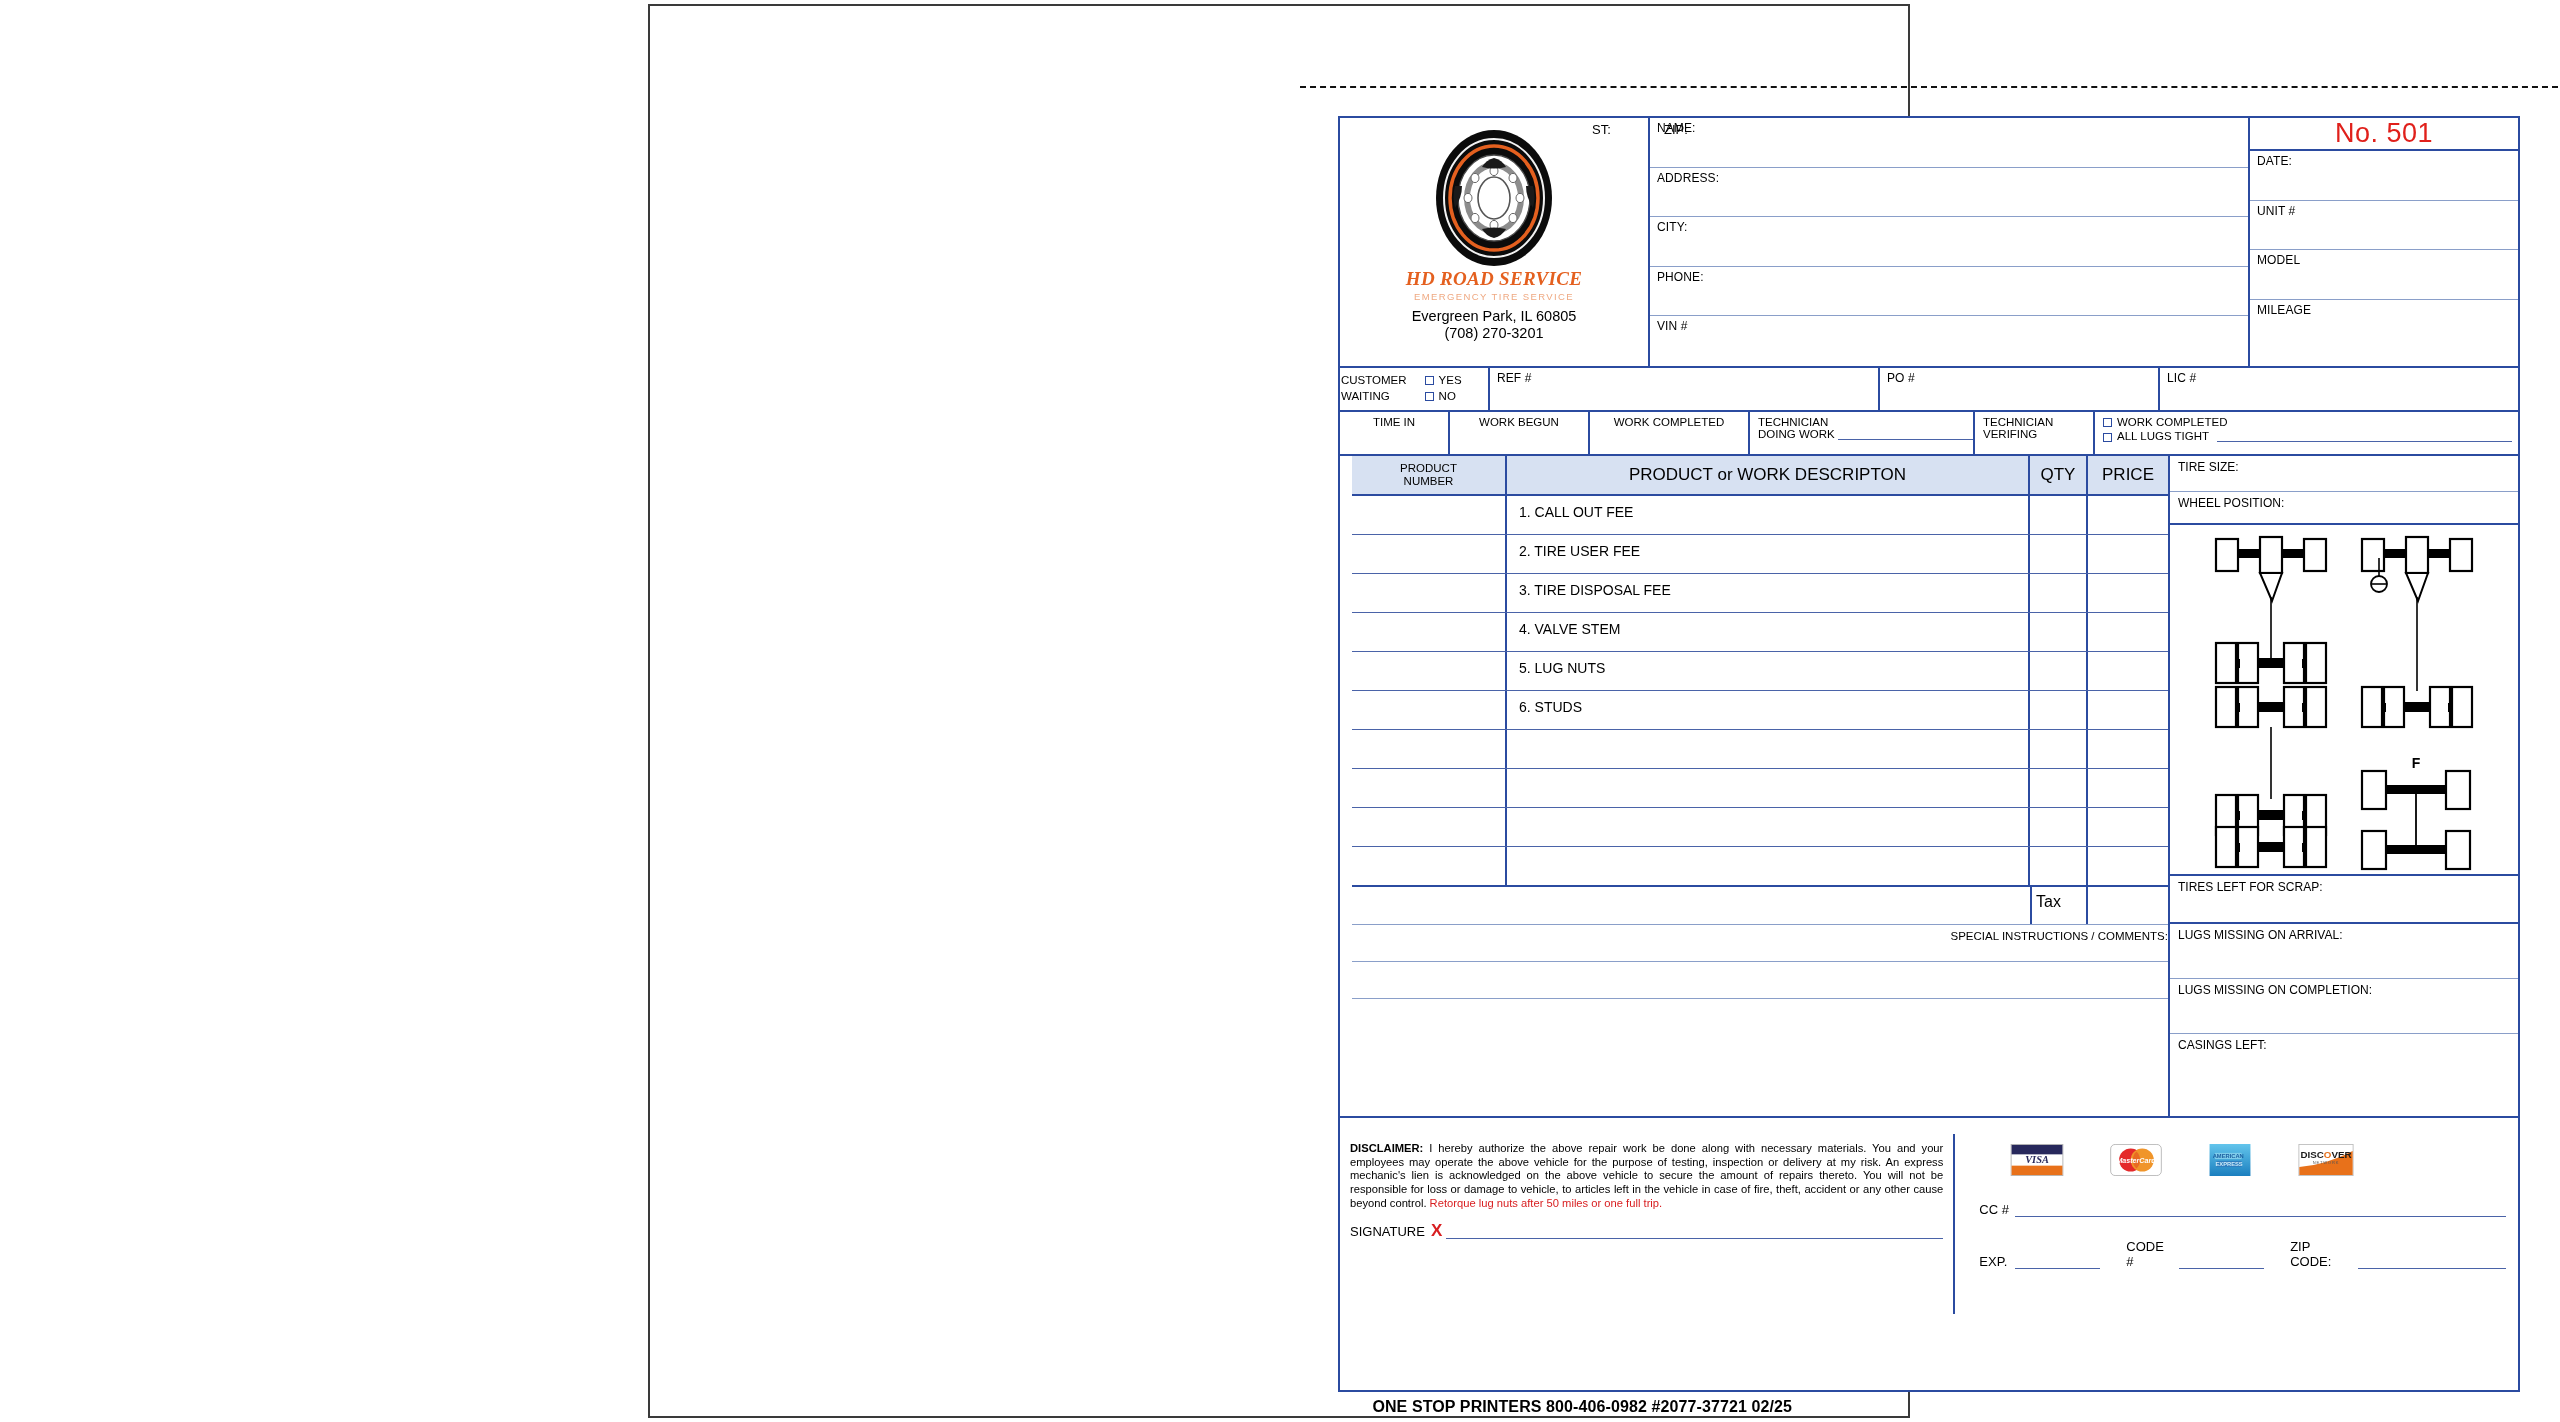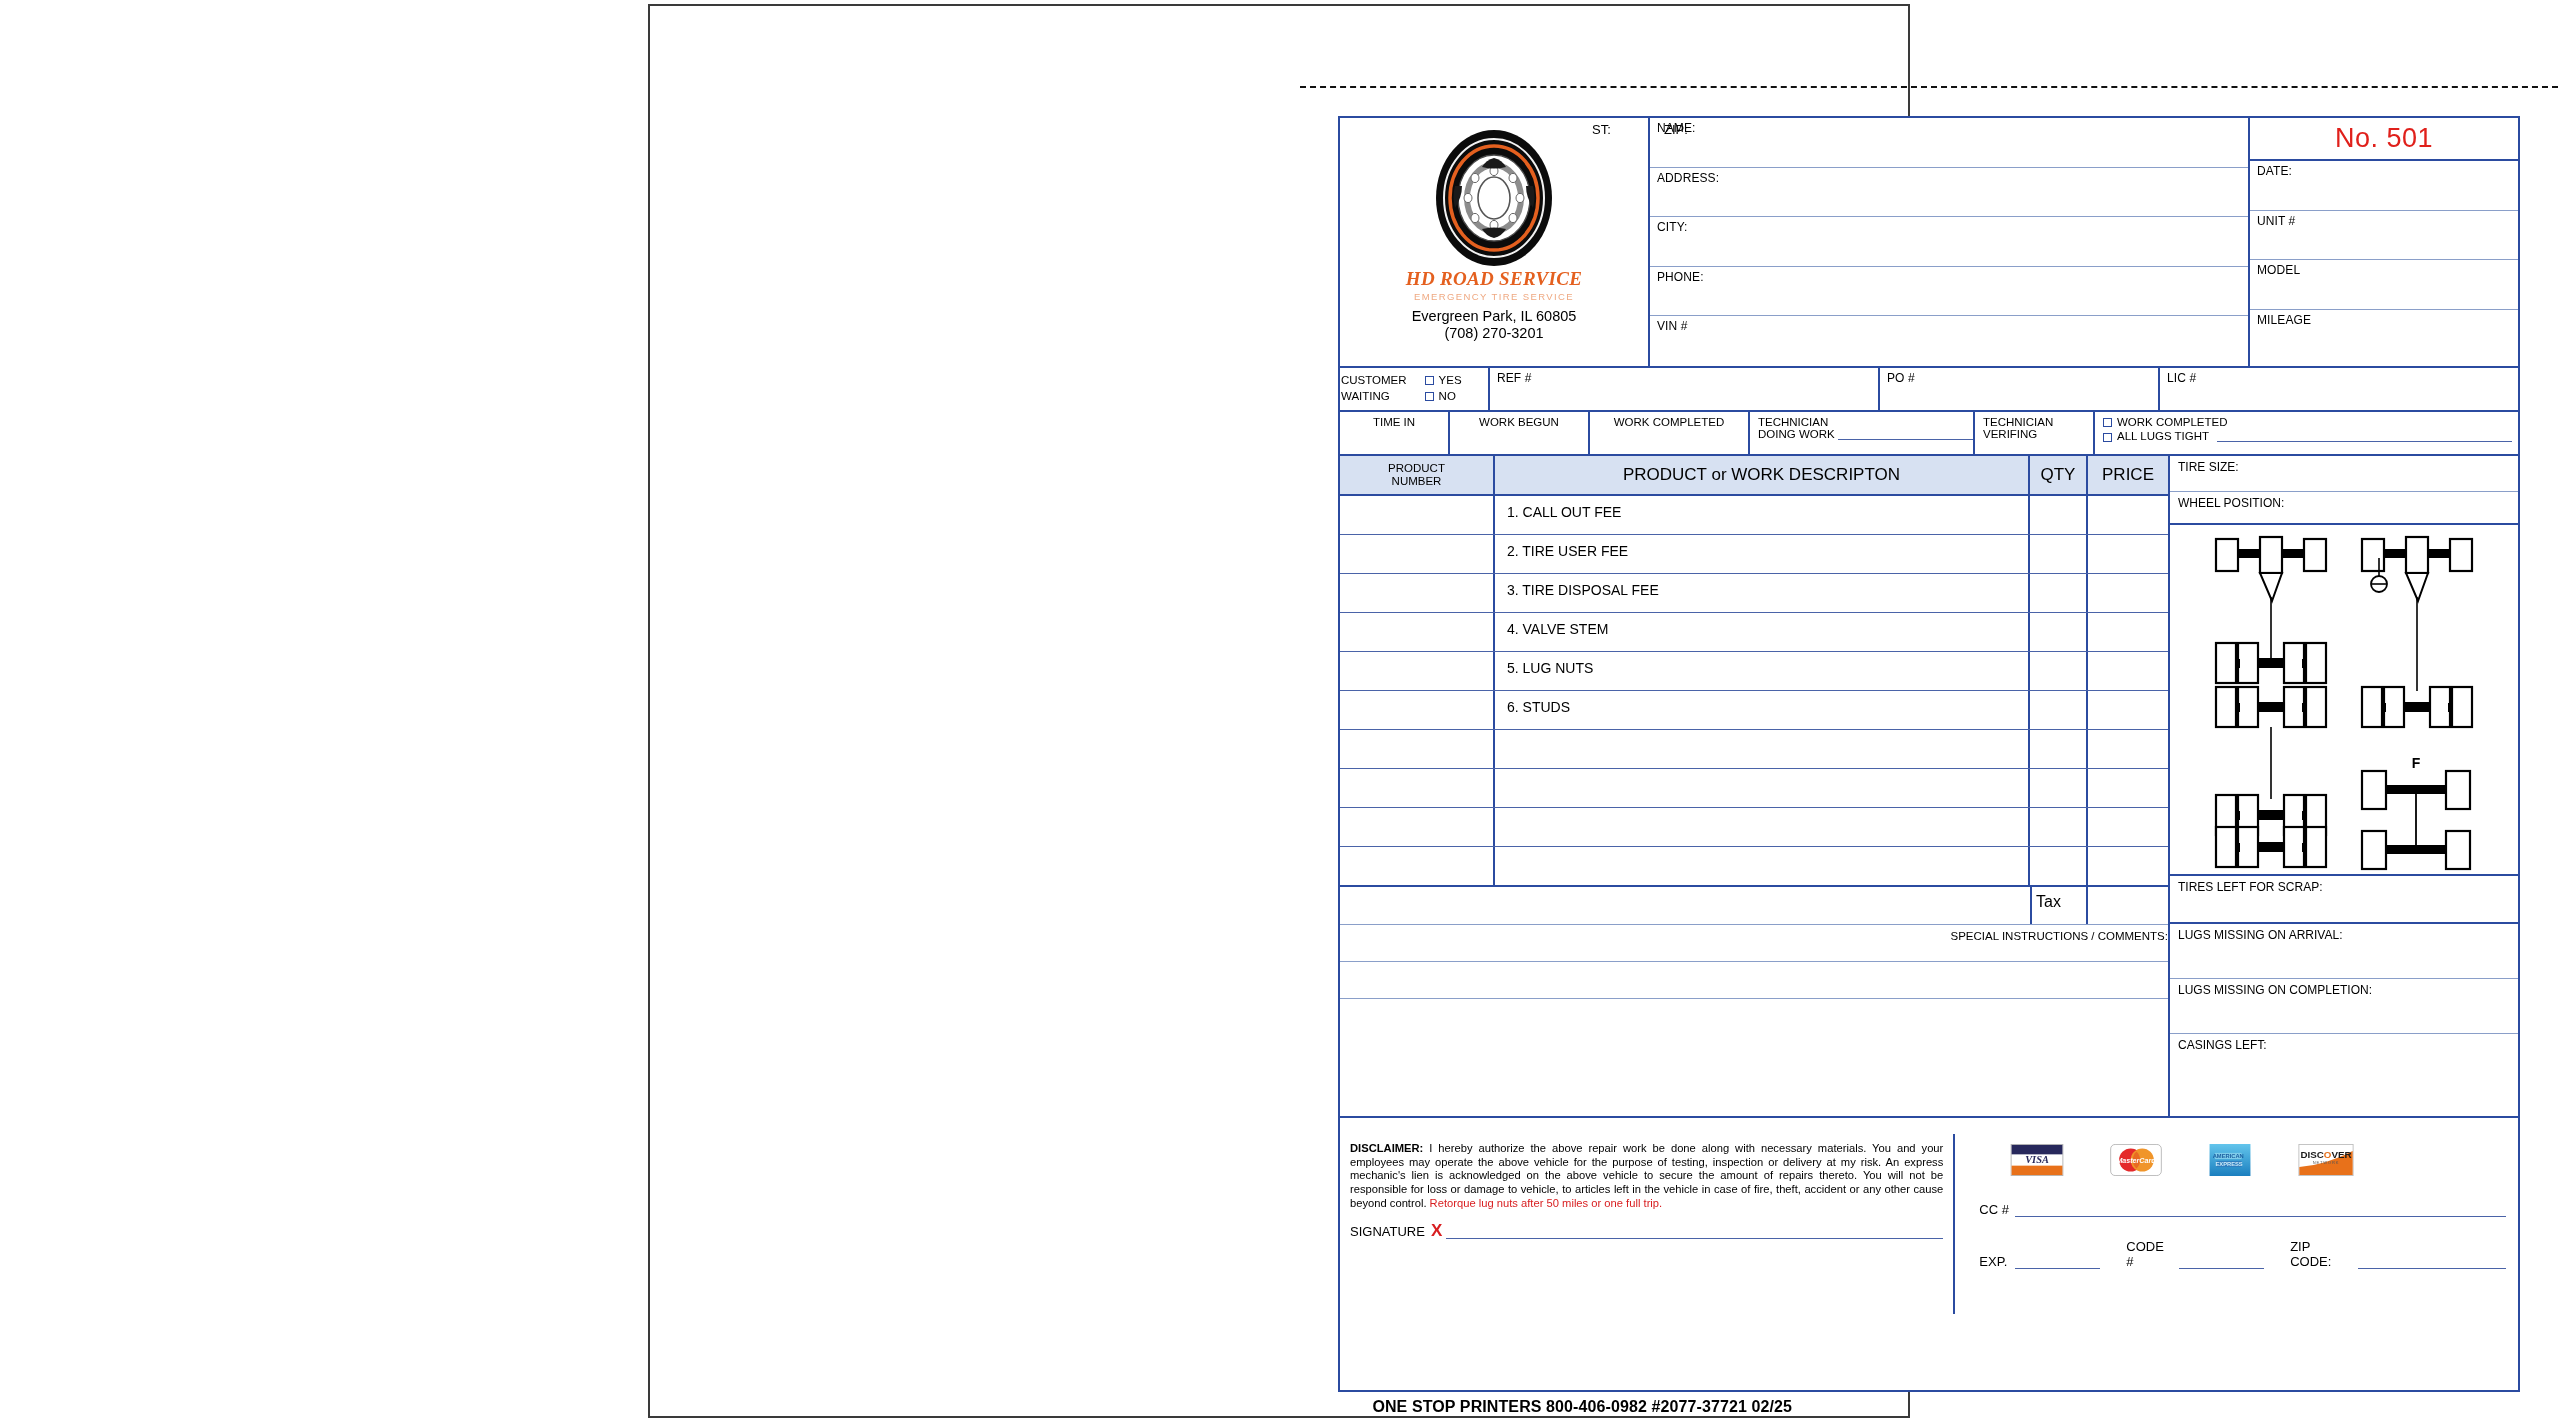--- a/index.html
+++ b/index.html
@@ -40,21 +40,21 @@
   #brand{font-family:"Liberation Serif",serif;font-style:italic;font-weight:bold;
          color:#E4601F;font-size:19px;letter-spacing:.3px;margin-top:-6px;}
   #brandsub{color:#EFA982;font-size:9.5px;letter-spacing:1.4px;margin-top:1px;}
   #addr1{font-size:14.5px;margin-top:6px;}
   #addr2{font-size:14.5px;margin-top:1px;}
 
   #midfields{width:600px;box-sizing:border-box;border-right:2px solid #2b4ba0;}
   #midfields .f{box-sizing:border-box;height:49.6px;}
   #rightfields{flex:1;box-sizing:border-box;}
   #rightfields .f{box-sizing:border-box;height:49.6px;}
-  #nobox{height:43px;display:flex;align-items:center;justify-content:center;box-sizing:border-box;}
+  #nobox{height:33px;display:flex;align-items:center;justify-content:center;box-sizing:border-box;}
   #nobox span{color:#E0201B;font-size:27px;letter-spacing:.5px;}
 
   .inl{position:absolute;font-size:13px;}
 
   
   #cwrow{display:flex;height:42px;}
   #cwbox{width:150px;box-sizing:border-box;border-right:2px solid #2b4ba0;
          display:flex;align-items:center;padding-left:1px;}
   #cwleft{font-size:11.5px;line-height:1.35;}
   #cwchecks{font-size:11.5px;line-height:1.35;margin-left:18px;}
@@ -65,21 +65,21 @@
   #licbox{flex:1;box-sizing:border-box;}
 
   
   #timerow{display:flex;height:42px;}
   #timerow .c{box-sizing:border-box;border-right:2px solid #2b4ba0;text-align:center;
               padding-top:4px;font-size:11.5px;}
   #timerow .c.lft{text-align:left;padding-left:8px;}
 
   
   #mainarea{display:flex;height:660px;}
-  #leftmain{width:830px;box-sizing:border-box;border-right:2px solid #2b4ba0;}
+  #leftmain{width:830px;box-sizing:border-box;border-right:2px solid #2b4ba0;padding-left:12px;}
   #rightmain{flex:1;box-sizing:border-box;}
 
   #thead{display:flex;height:38px;background:#d7e1f2;}
   #thead .h{box-sizing:border-box;border-right:2px solid #2b4ba0;display:flex;
             align-items:center;justify-content:center;text-align:center;}
   .hnum{width:155px;font-size:11.5px;line-height:1.15;}
   .hdesc{flex:1;font-size:17px;}
   .hqty{width:58px;font-size:17px;}
   .hprice{width:80px;font-size:17px;border-right:none !important;}
 

